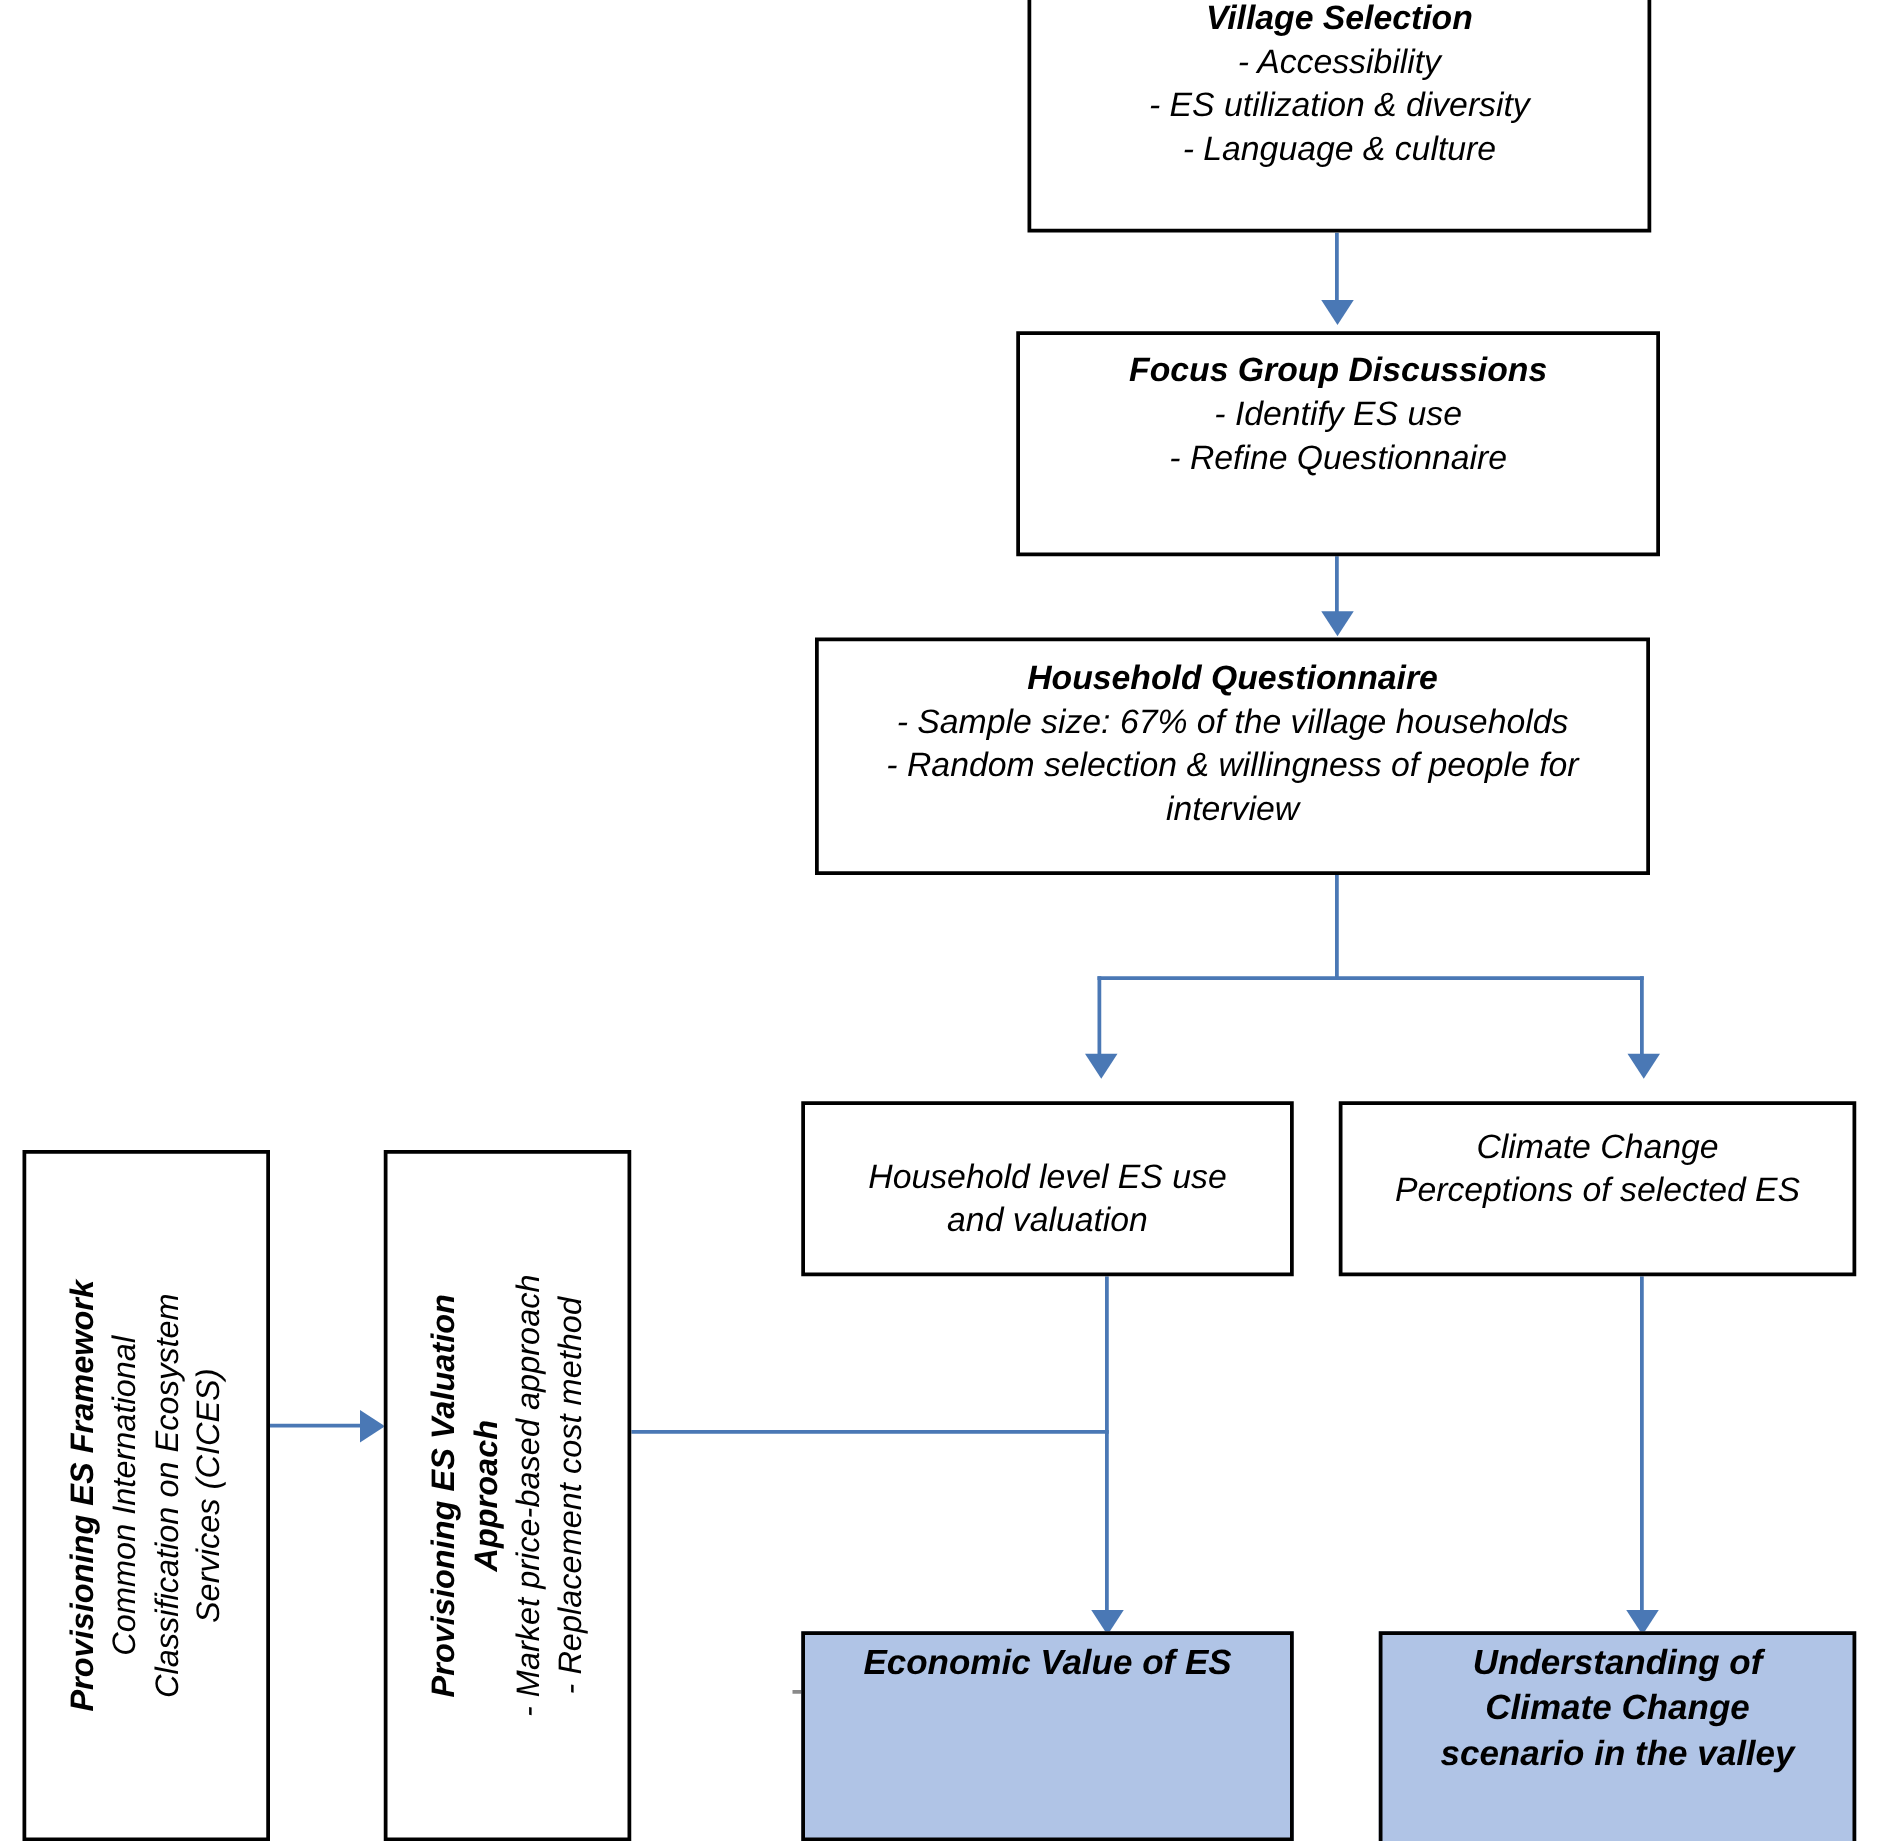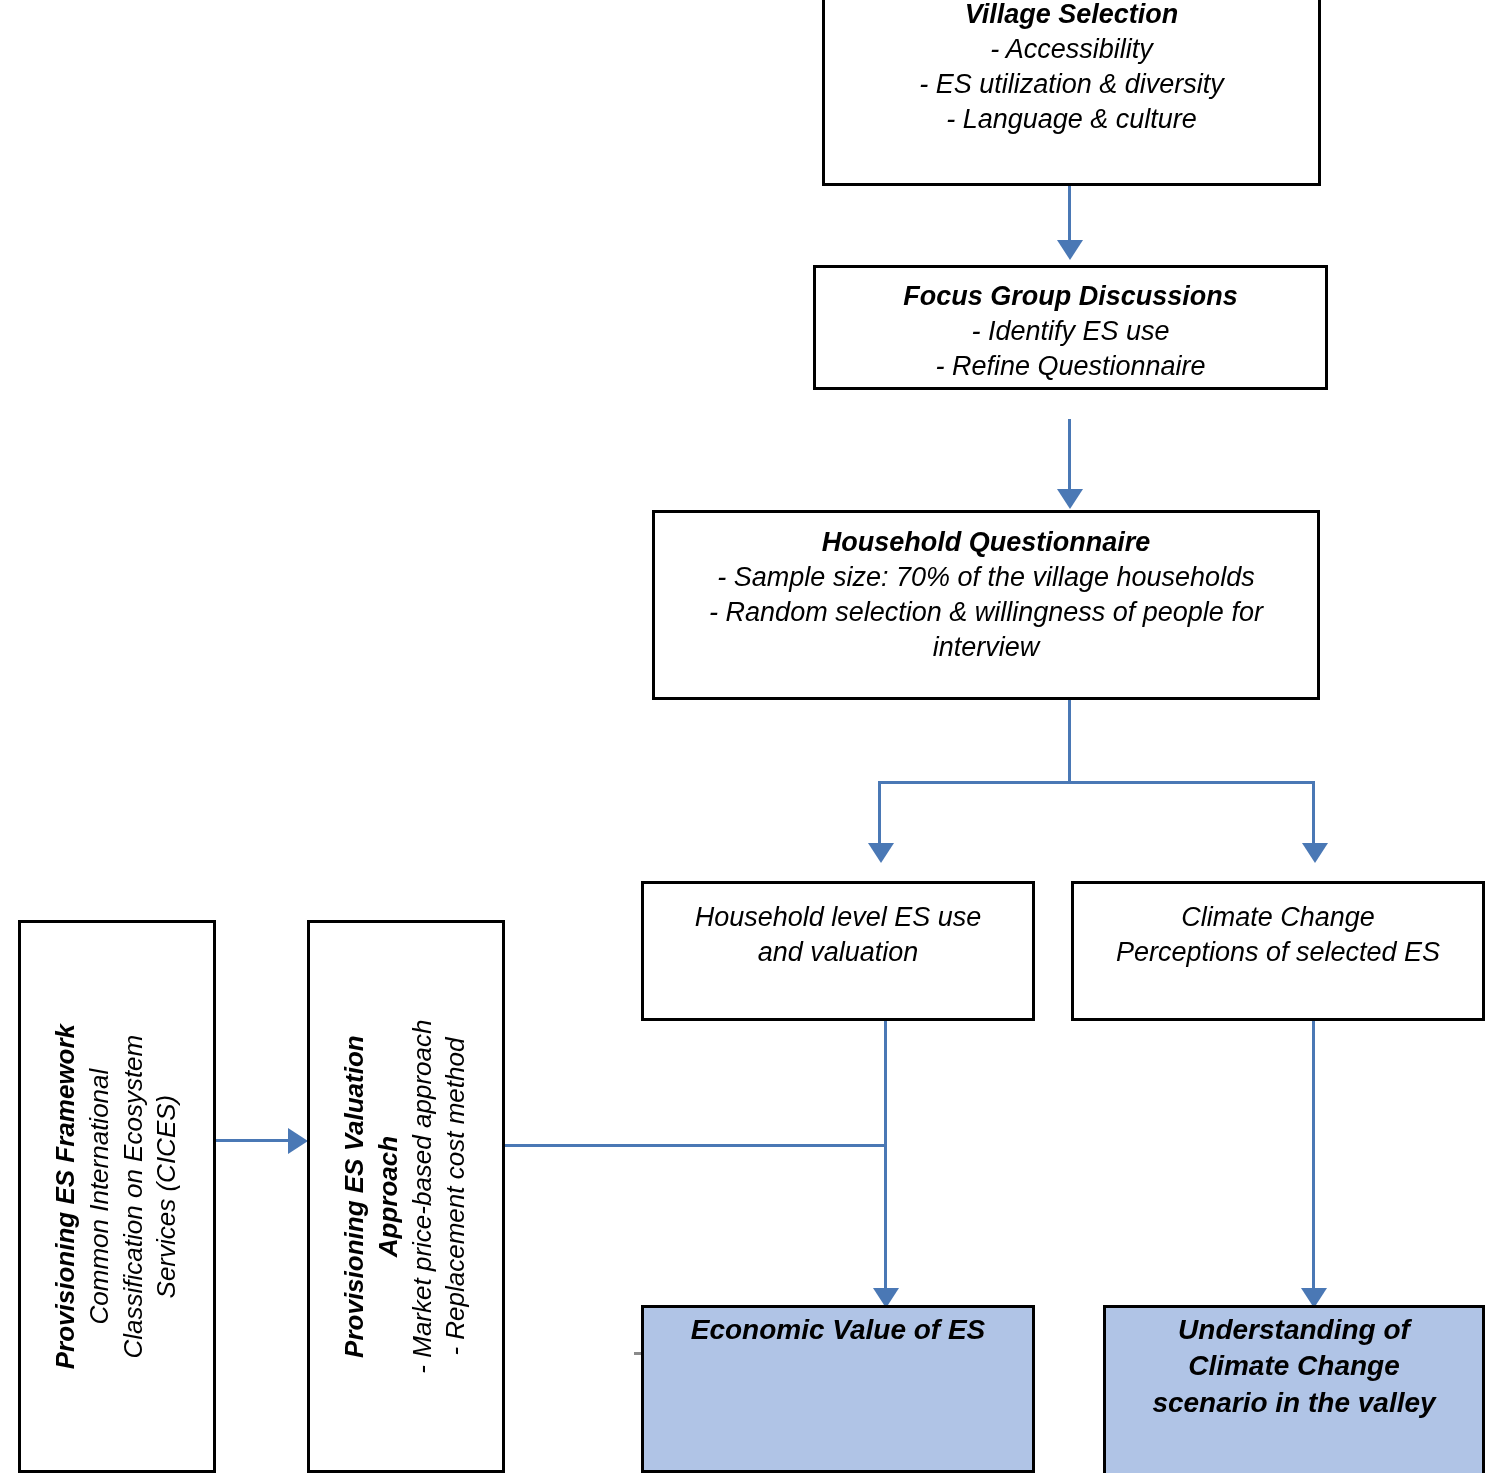--- a/index.html
+++ b/index.html
@@ -132,37 +132,37 @@
 
   <div class="node" style="left:822px; top:-12px; width:499px; height:198px; font-size:27px;">
     <div class="inner">
       <span class="title">Village Selection</span>
       <span class="line">- Accessibility</span>
       <span class="line">- ES utilization &amp; diversity</span>
       <span class="line">- Language &amp; culture</span>
     </div>
   </div>
 
-  <div class="node" style="left:813px; top:265px; width:515px; height:125px; font-size:27px;">
+  <div class="node" style="left:813px; top:265px; width:515px; height:180px; font-size:27px;">
     <div class="inner" style="padding-top:11px;">
       <span class="title">Focus Group Discussions</span>
       <span class="line">- Identify ES use</span>
       <span class="line">- Refine Questionnaire</span>
     </div>
   </div>
 
   <div class="node" style="left:652px; top:510px; width:668px; height:190px; font-size:27px;">
     <div class="inner" style="padding-top:12px;">
       <span class="title">Household Questionnaire</span>
-      <span class="line">- Sample size: 70% of the village households</span>
+      <span class="line">- Sample size: 67% of the village households</span>
       <span class="line">- Random selection &amp; willingness of people for interview</span>
     </div>
   </div>
 
-  <div class="node" style="left:641px; top:881px; width:394px; height:140px; font-size:27px;">
+  <div class="node" style="left:641px; top:881px; width:394px; height:140px; font-size:27px;align-items:center;">
     <div class="inner" style="padding-top:16px;">
       <span class="line">Household level ES use</span>
       <span class="line">and valuation</span>
     </div>
   </div>
 
   <div class="node" style="left:1071px; top:881px; width:414px; height:140px; font-size:27px;">
     <div class="inner" style="padding-top:16px;">
       <span class="line">Climate Change</span>
       <span class="line">Perceptions of selected ES</span>

